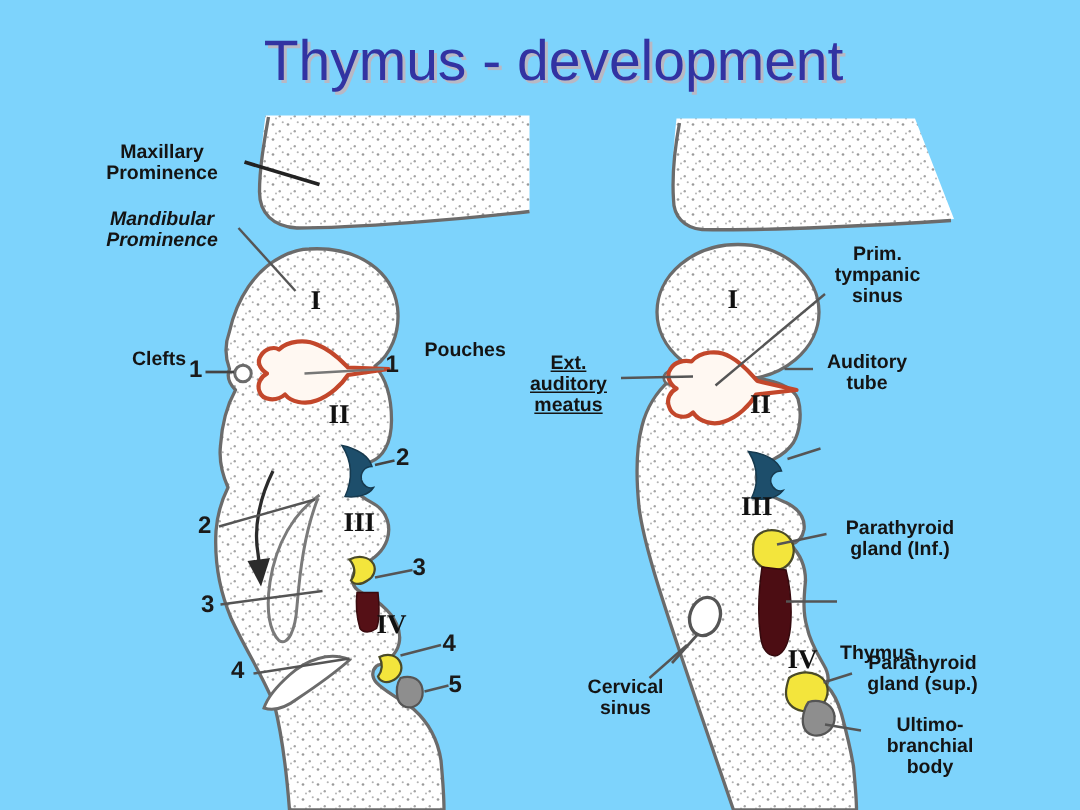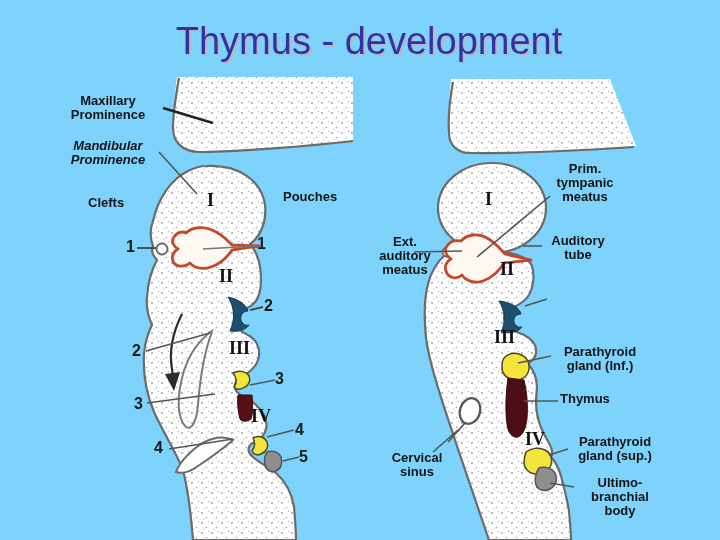--- a/index.html
+++ b/index.html
@@ -4,21 +4,21 @@
 <style>
   html,body{margin:0;padding:0;background:#fff;}
   #slide{position:relative;width:720px;height:540px;background:#7dd3fc;overflow:hidden;
          font-family:"Liberation Sans","DejaVu Sans",sans-serif;}
   #title{position:absolute;left:18px;right:0;top:20px;text-align:center;
          font-size:38px;font-weight:400;color:#3233a2;letter-spacing:0px;
          text-shadow:2px 2px 0 #b8b8c4;}
   svg{position:absolute;left:0;top:0;}
   .lbl{position:absolute;font-size:13px;font-weight:bold;color:#141414;
        line-height:14px;white-space:pre-line;text-align:center;}
-  .lbl.left-align{text-align:right;}
+  .lbl.left-align{text-align:right;margin-top:36px;}
   .num{position:absolute;font-size:16px;font-weight:600;color:#1a1a1a;line-height:16px;}
   .roman{position:absolute;font-family:"Liberation Serif","DejaVu Serif",serif;
          font-size:18px;font-weight:bold;color:#111;line-height:18px;}
 </style>
 </head>
 <body>
 
 <div id="slide">
 
   <svg width="720" height="540" viewBox="0 0 720 540">
@@ -170,22 +170,22 @@
   <div class="num" style="left:295px;top:422px;">4</div>
   <div class="num" style="left:299px;top:449px;">5</div>
 
   <div class="roman" style="left:207px;top:191px;">I</div>
   <div class="roman" style="left:219px;top:267px;">II</div>
   <div class="roman" style="left:229px;top:339px;">III</div>
   <div class="roman" style="left:251px;top:407px;">IV</div>
 
   <div class="lbl" style="left:543px;top:162px;width:84px;">Prim.
 tympanic
-meatus</div>
-  <div class="lbl" style="left:370px;top:235px;width:70px;">Ext.
+sinus</div>
+  <div class="lbl" style="left:344px;top:235px;width:70px;text-decoration:underline;">Ext.
 auditory
 meatus</div>
   <div class="lbl" style="left:538px;top:234px;width:80px;">Auditory
 tube</div>
   <div class="lbl" style="left:548px;top:345px;width:104px;">Parathyroid
 gland (Inf.)</div>
   <div class="lbl left-align" style="left:560px;top:392px;">Thymus</div>
   <div class="lbl" style="left:562px;top:435px;width:106px;">Parathyroid
 gland (sup.)</div>
   <div class="lbl" style="left:574px;top:476px;width:92px;">Ultimo-

